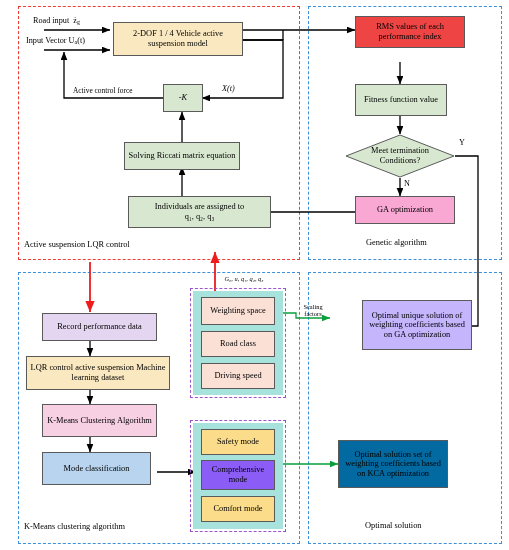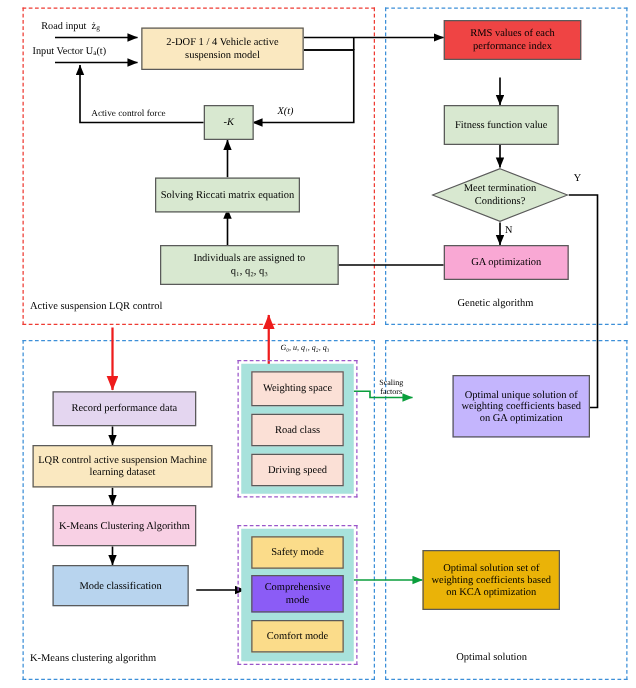--- a/index.html
+++ b/index.html
@@ -197,19 +197,19 @@
 
   <div class="tiny" style="position:absolute;left:295px;top:304px;width:36px;">
     <span>Scaling</span><br>
     <span>factors</span>
   </div>
 
   <div class="box" style="left:330px;top:300px;width:110px;height:50px;background:#c4b5fd;margin-left:32px;">
     <span>Optimal unique solution of weighting coefficients based on GA optimization</span>
   </div>
 
-  <div class="box" style="left:338px;top:440px;width:110px;height:48px;background:#eab308;">
+  <div class="box" style="left:338px;top:440px;width:110px;height:48px;background:#0369a1;">
     <span>Optimal solution set of weighting coefficients based on KCA optimization</span>
   </div>
 
   <div class="seclbl" style="left:365px;top:521px;">Optimal solution</div>
 
 </div>
 
 </body></html>

